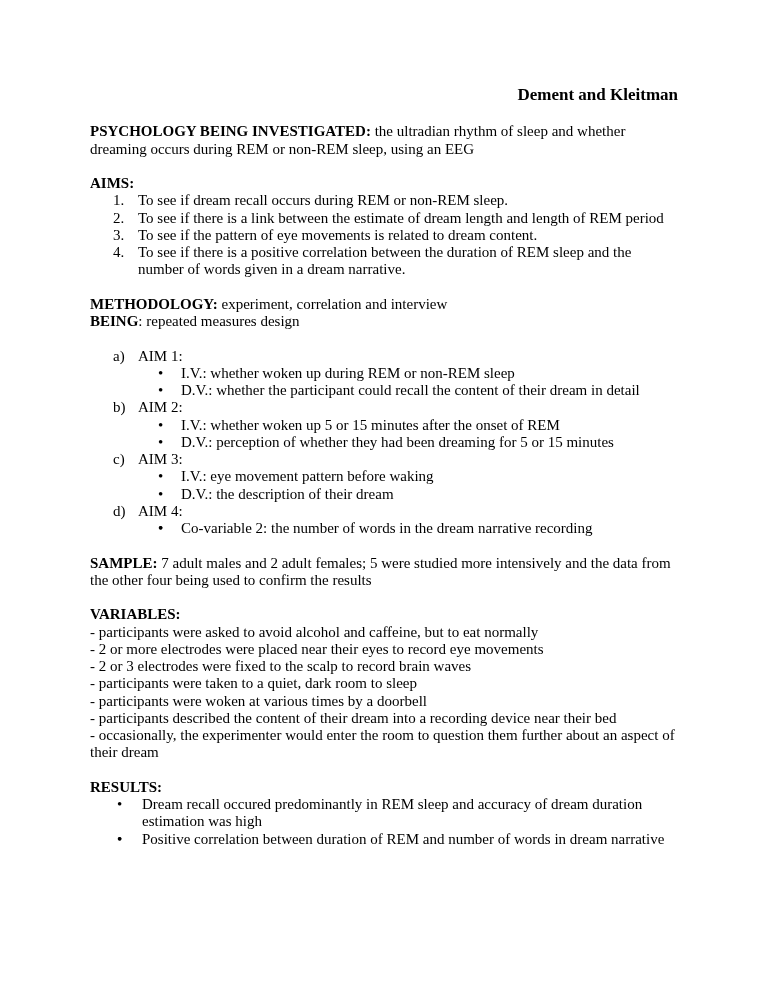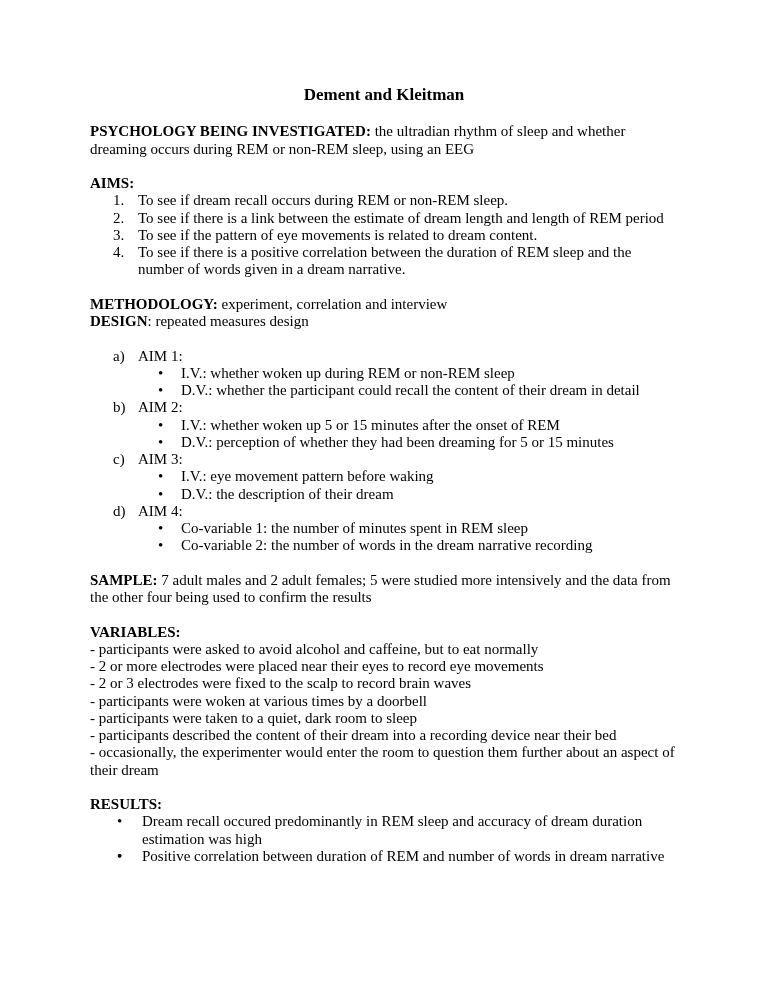--- a/index.html
+++ b/index.html
@@ -15,21 +15,21 @@
     padding-top: 84px;
     font-family: "Liberation Serif", "DejaVu Serif", serif;
     font-size: 15px;
     line-height: 17.25px;
     color: #000000;
   }
   .title {
     font-size: 17px;
     line-height: 22px;
     font-weight: bold;
-    text-align: center;
+    text-align: right;
   }
   .gap { height: 17.25px; }
   p { margin: 0; }
   strong { font-weight: bold; }
   .hang { position: relative; }
   .hang > .mk { position: absolute; }
   
   .num { padding-left: 48px; }
   .num > .mk { left: 23px; }
   
@@ -54,52 +54,52 @@
 
   <p><strong>AIMS:</strong></p>
   <div class="hang num"><span class="mk">1.</span><span>To see if dream recall occurs during REM or non-REM sleep.</span></div>
   <div class="hang num"><span class="mk">2.</span><span>To see if there is a link between the estimate of dream length and length of REM period</span></div>
   <div class="hang num"><span class="mk">3.</span><span>To see if the pattern of eye movements is related to dream content.</span></div>
   <div class="hang num"><span class="mk">4.</span><span>To see if there is a positive correlation between the duration of REM sleep and the number of words given in a dream narrative.</span></div>
 
   <div class="gap"></div>
 
   <p><strong>METHODOLOGY:</strong><span> experiment, correlation and interview</span></p>
-  <p><strong>DESIGN</strong><span>: repeated measures design</span></p>
+  <p><strong>BEING</strong><span>: repeated measures design</span></p>
 
   <div class="gap"></div>
 
   <div class="hang num"><span class="mk">a)</span><span>AIM 1:</span></div>
   <div class="hang lvl2"><span class="mk">•</span><span>I.V.: whether woken up during REM or non-REM sleep</span></div>
   <div class="hang lvl2"><span class="mk">•</span><span>D.V.: whether the participant could recall the content of their dream in detail</span></div>
 
   <div class="hang num"><span class="mk">b)</span><span>AIM 2:</span></div>
   <div class="hang lvl2"><span class="mk">•</span><span>I.V.: whether woken up 5 or 15 minutes after the onset of REM</span></div>
   <div class="hang lvl2"><span class="mk">•</span><span>D.V.: perception of whether they had been dreaming for 5 or 15 minutes</span></div>
 
   <div class="hang num"><span class="mk">c)</span><span>AIM 3:</span></div>
   <div class="hang lvl2"><span class="mk">•</span><span>I.V.: eye movement pattern before waking</span></div>
   <div class="hang lvl2"><span class="mk">•</span><span>D.V.: the description of their dream</span></div>
 
   <div class="hang num"><span class="mk">d)</span><span>AIM 4:</span></div>
-  <div class="hang lvl2"><span class="mk">•</span><span>Co-variable 1: the number of minutes spent in REM sleep</span></div>
+  <div class="hang lvl2"><span class="mk">•</span></div>
   <div class="hang lvl2"><span class="mk">•</span><span>Co-variable 2: the number of words in the dream narrative recording</span></div>
 
   <div class="gap"></div>
 
   <p><strong>SAMPLE:</strong><span> 7 adult males and 2 adult females; 5 were studied more intensively and the data from the other four being used to confirm the results</span></p>
 
   <div class="gap"></div>
 
   <p><strong>VARIABLES:</strong></p>
   <p>- participants were asked to avoid alcohol and caffeine, but to eat normally</p>
   <p>- 2 or more electrodes were placed near their eyes to record eye movements</p>
   <p>- 2 or 3 electrodes were fixed to the scalp to record brain waves</p>
+  <p>- participants were taken to a quiet, dark room to sleep</p>
   <p>- participants were woken at various times by a doorbell</p>
-  <p>- participants were taken to a quiet, dark room to sleep</p>
   <p>- participants described the content of their dream into a recording device near their bed</p>
   <p>- occasionally, the experimenter would enter the room to question them further about an aspect of their dream</p>
 
   <div class="gap"></div>
 
   <p><strong>RESULTS:</strong></p>
   <div class="hang res"><span class="mk">•</span><span>Dream recall occured predominantly in REM sleep and accuracy of dream duration estimation was high</span></div>
   <div class="hang res"><span class="mk">•</span></div>
   <div class="hang res"><span class="mk">•</span><span>Positive correlation between duration of REM and number of words in dream narrative</span></div>
 

